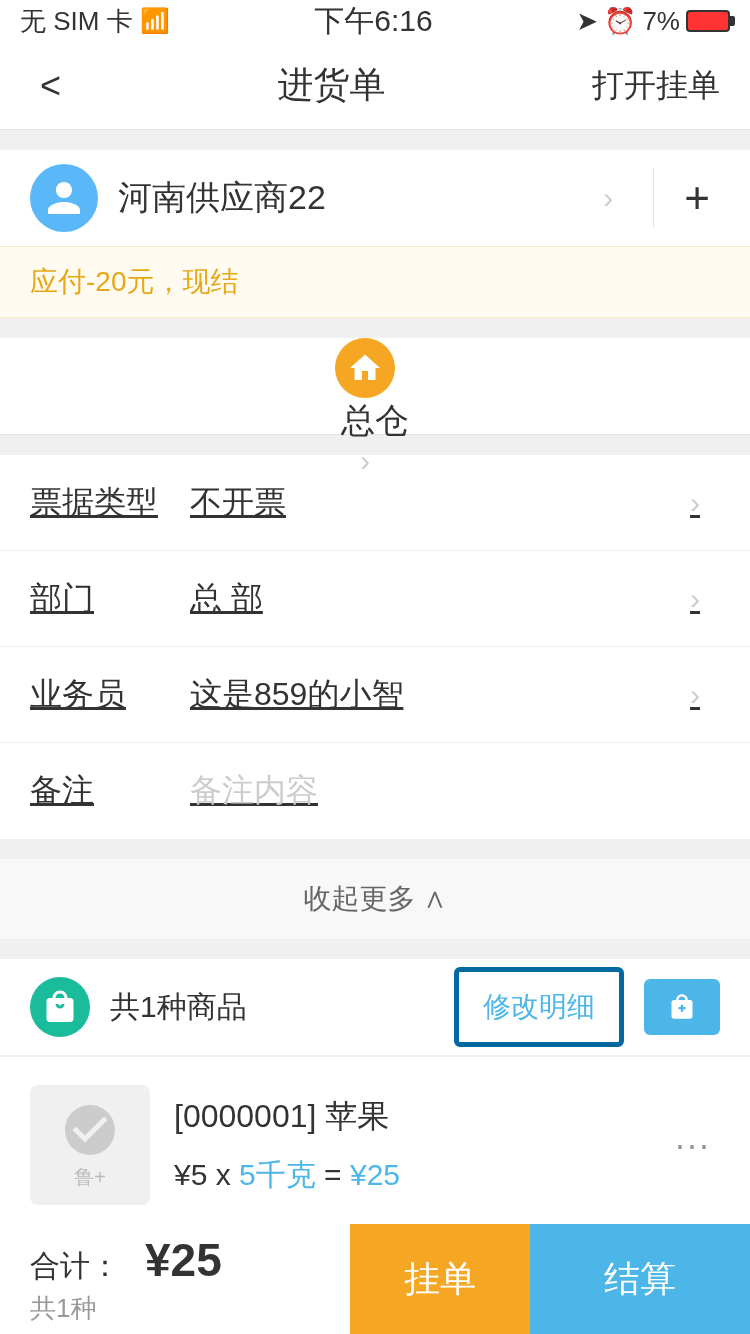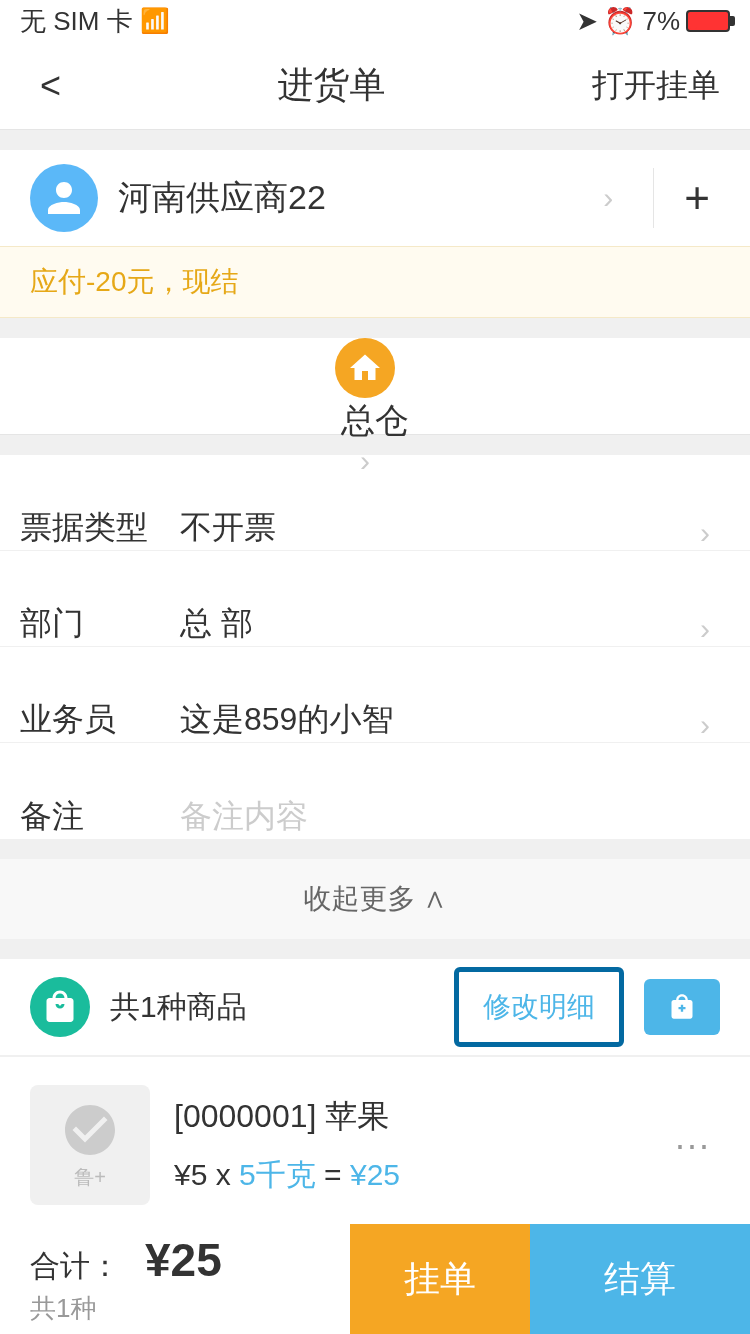--- a/index.html
+++ b/index.html
@@ -170,25 +170,26 @@
       color: #333;
     }
 
     
     .form-section {
       background: #fff;
       margin-top: 20px;
     }
     .form-row {
       display: flex;
-      align-items: flex-end;
-      padding: 0 20px;
+      align-items: center;
+      padding: 0 30px;
       height: 96px;
       border-bottom: 1px solid #f0f0f0;
       cursor: pointer;
+      text-decoration: underline;
     }
     .form-row:last-child { border-bottom: none; }
     .form-label {
       font-size: 32px;
       color: #333;
       width: 140px;
       flex-shrink: 0;
     }
     .form-value {
       flex: 1;
@@ -338,20 +339,21 @@
     .wifi-icon { font-size: 24px; }
   </style>
 </head>
 <body>
 
 <div class="status-bar">
   <div class="status-left">
     <span>无 SIM 卡</span>
     <span class="wifi-icon">📶</span>
   </div>
+  <div class="status-center">下午6:16</div>
   <div class="status-right">
     <span>➤</span>
     <span>⏰</span>
     <span>7%</span>
     <div class="battery-icon">
       <div class="battery-fill"></div>
     </div>
   </div>
 </div>
 

